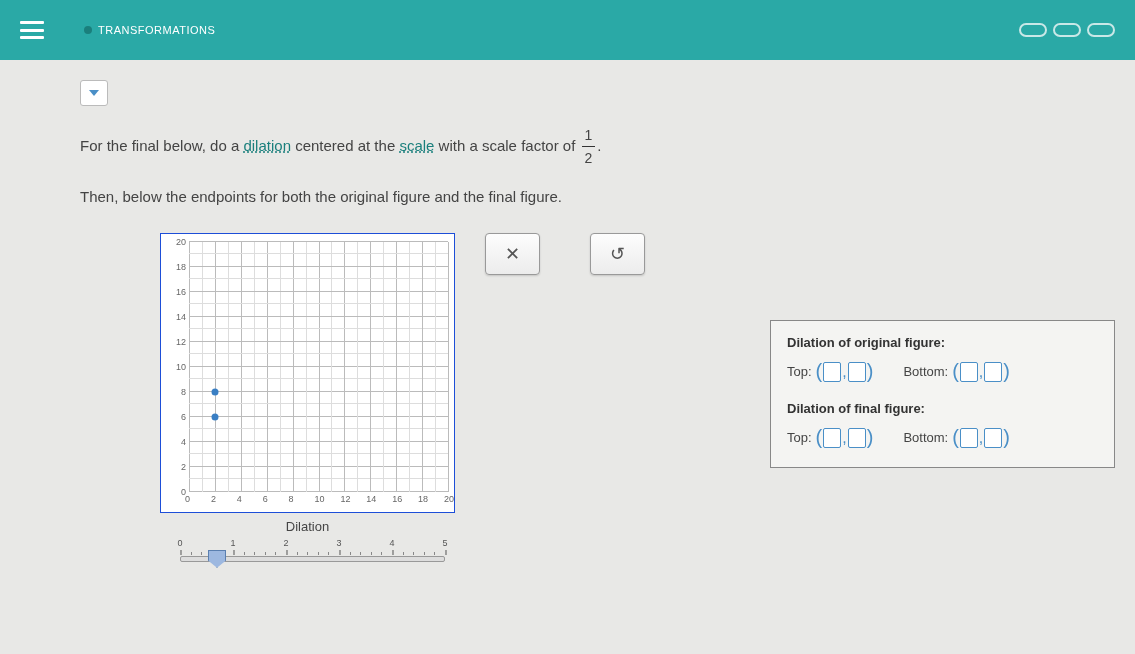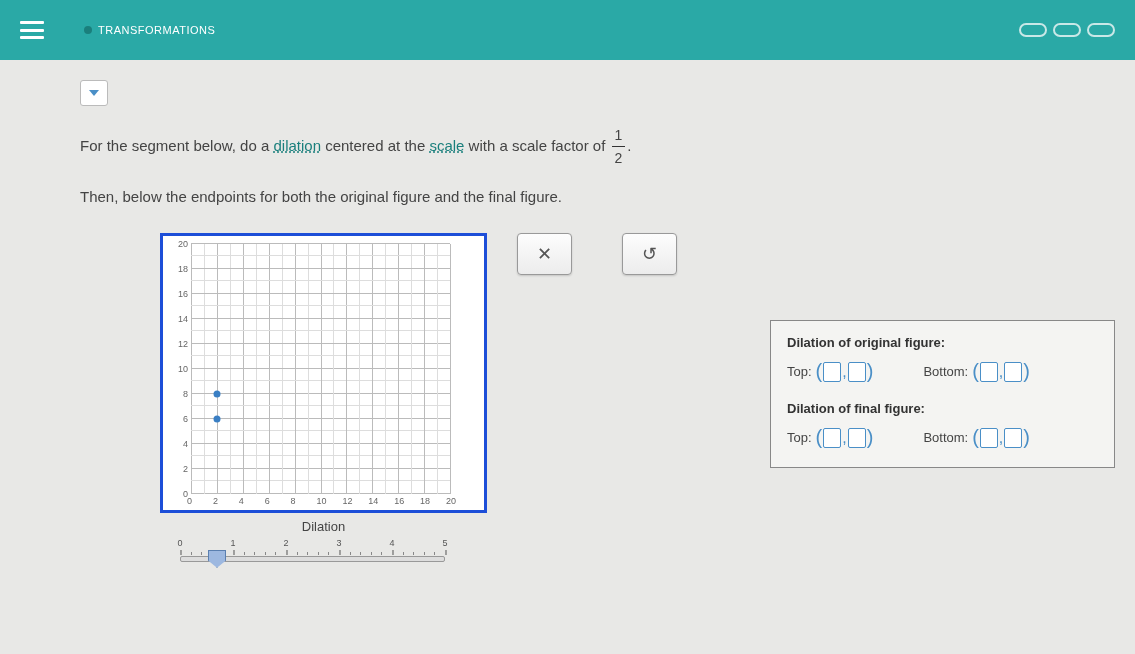--- a/index.html
+++ b/index.html
@@ -41,21 +41,21 @@
   .chevron { width: 0; height: 0; border-left: 5px solid transparent; border-right: 5px solid transparent; border-top: 6px solid #4a8fc7; }
   .instruction { font-size: 15px; color: #444; line-height: 1.6; }
   .instruction .link { color: #1a7f7c; text-decoration: underline dotted; }
   .fraction { display: inline-flex; flex-direction: column; align-items: center; vertical-align: middle; font-size: 14px; margin: 0 2px; }
   .fraction .num { border-bottom: 1px solid #333; padding: 0 3px; }
   .fraction .den { padding: 0 3px; }
   .instruction2 { font-size: 15px; color: #444; margin-top: 18px; }
   .workspace { display: flex; margin-top: 28px; gap: 30px; align-items: flex-start; }
   .graph-col { margin-left: 80px; }
   .graph-box {
-    width: 327px; height: 280px; background: #fff; border: 3px solid #1d4ed8;
+    width: 295px; height: 280px; background: #fff; border: 1px solid #1d4ed8;
     position: relative;
   }
   .graph-inner { position: absolute; left: 28px; top: 8px; right: 8px; bottom: 22px; }
   .grid-line { position: absolute; background: #ddd; }
   .grid-line.major { background: #bbb; }
   .axis-label { position: absolute; font-size: 9px; color: #666; }
   .point { position: absolute; width: 7px; height: 7px; background: #3a7fc4; border-radius: 50%; transform: translate(-50%, 50%); }
   .dilation-label { text-align: center; font-size: 13px; color: #444; margin-top: 6px; }
   .slider-wrap { width: 295px; margin-top: 4px; position: relative; height: 40px; }
   .slider-track {
@@ -77,21 +77,21 @@
     display: flex; align-items: center; justify-content: center;
     font-size: 18px; color: #555; cursor: pointer;
     box-shadow: 0 1px 2px rgba(0,0,0,0.15);
   }
   .endpoints-box {
     position: absolute; right: 20px; top: 320px;
     width: 345px; border: 1px solid #888; background: #f4f4f2;
     padding: 14px 16px;
   }
   .ep-section-title { font-size: 13px; font-weight: bold; color: #333; margin-bottom: 10px; }
-  .ep-row { display: flex; gap: 50px; margin-bottom: 18px; }
+  .ep-row { display: flex; gap: 30px; margin-bottom: 18px; }
   .ep-item { font-size: 13px; color: #444; display: flex; align-items: center; gap: 4px; }
   .coord-pair { display: inline-flex; align-items: center; font-size: 16px; color: #4a8fc7; }
   .coord-box {
     display: inline-block; width: 18px; height: 20px;
     border: 1px solid #4a8fc7; border-radius: 2px; background: #fff;
     margin: 0 1px;
   }
   .paren { font-size: 20px; color: #4a8fc7; }
 </style>
 </head>
@@ -115,21 +115,21 @@
     <div class="pill"></div>
   </div>
 </div>
 
 <div class="content">
   <div class="dropdown-btn">
     <div class="chevron"></div>
   </div>
 
   <div class="instruction">
-    <span>For the segment below, do a </span><span class="link">dilation</span><span> centered at the </span><span class="link">scale</span><span> with a scale factor of </span><span class="fraction">
+    <span>For the final below, do a </span><span class="link">dilation</span><span> centered at the </span><span class="link">scale</span><span> with a scale factor of </span><span class="fraction">
         <span class="num">1</span>
         <span class="den">2</span>
       </span><span>.</span>
   </div>
 
   <div class="instruction2">Then, below the endpoints for both the original figure and the final figure.</div>
 
   <div class="workspace">
     <div class="graph-col">
       <div class="graph-box">

